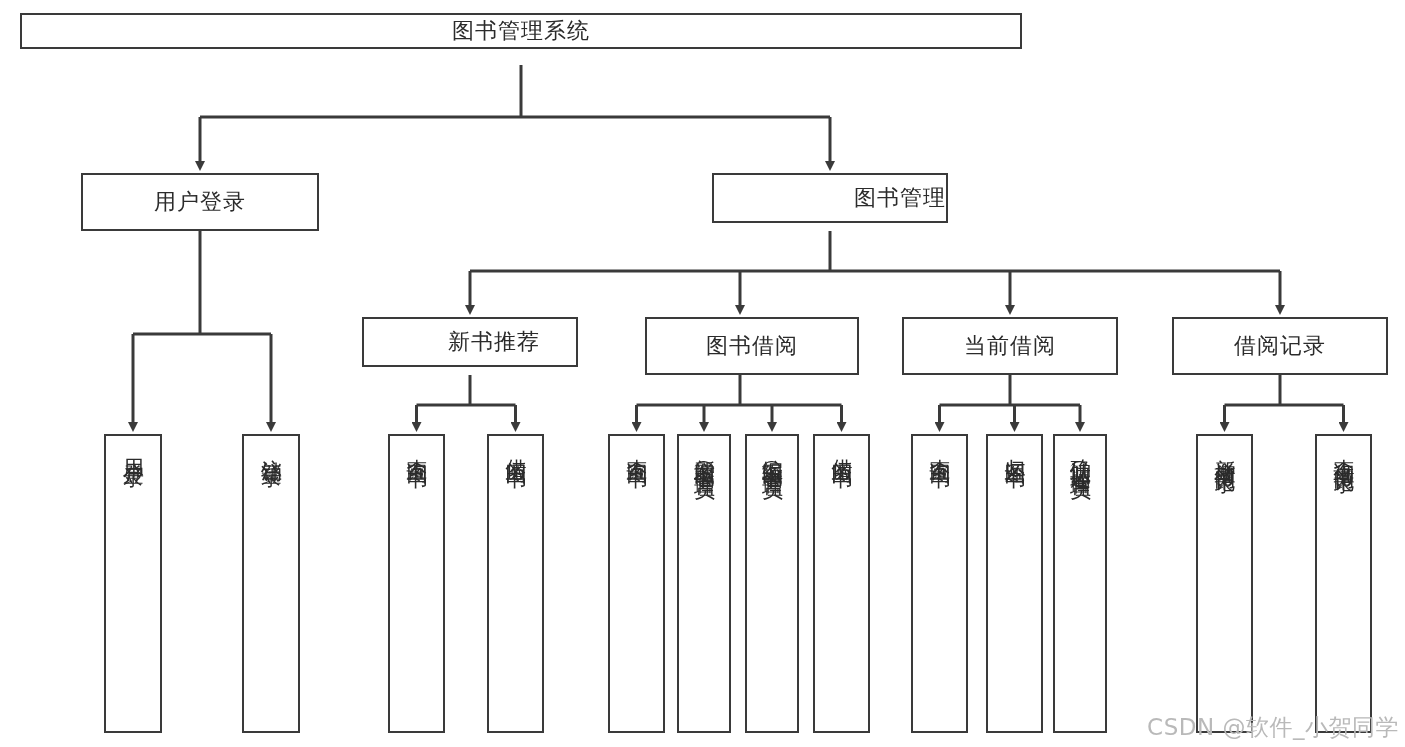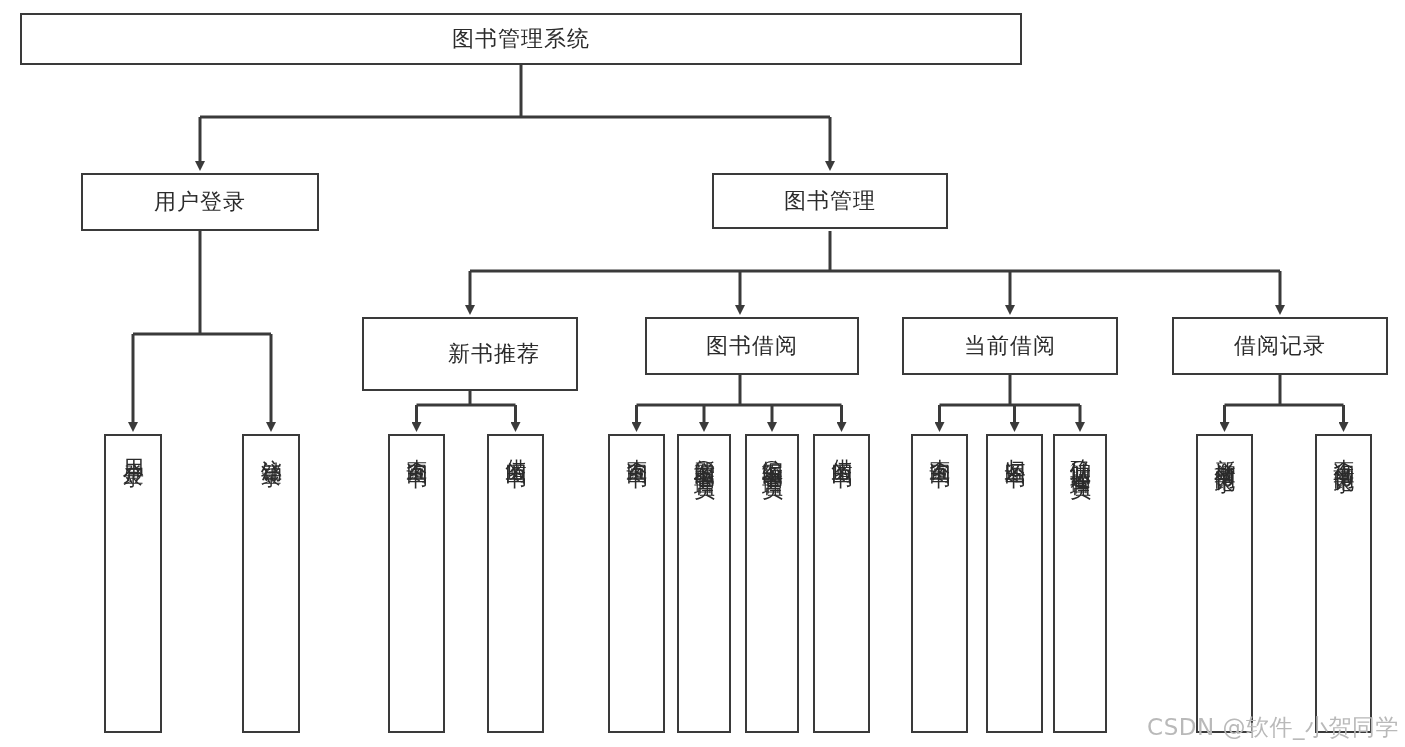--- a/index.html
+++ b/index.html
@@ -106,32 +106,32 @@
         <line x1="939.5" y1="405" x2="939.5" y2="423" marker-end="url(#arrowhead)"></line>
         <line x1="1014.5" y1="405" x2="1014.5" y2="423" marker-end="url(#arrowhead)"></line>
         <line x1="1080" y1="405" x2="1080" y2="423" marker-end="url(#arrowhead)"></line>
         <line x1="1280" y1="375" x2="1280" y2="405"></line>
         <line x1="1224.5" y1="405" x2="1343.5" y2="405"></line>
         <line x1="1224.5" y1="405" x2="1224.5" y2="423" marker-end="url(#arrowhead)"></line>
         <line x1="1343.5" y1="405" x2="1343.5" y2="423" marker-end="url(#arrowhead)"></line>
       </g>
   </svg>
 
-  <div class="node node-h" style="left: 20px; top: 13px; width: 1002px; height: 52px; justify-content: center;">
+  <div class="node node-h" style="left: 20px; top: 13px; width: 1002px; height: 36px; justify-content: center;">
     <span class="label">图书管理系统</span>
   </div>
 
   <div class="node node-h" style="left: 81px; top: 173px; width: 238px; height: 58px;">
     <span class="label">用户登录</span>
   </div>
-  <div class="node node-h" style="left: 712px; top: 173px; width: 236px; height: 56px;">
+  <div class="node node-h" style="left: 712px; top: 173px; width: 236px; height: 50px; justify-content: flex-end;">
     <span class="label">图书管理</span>
   </div>
 
-  <div class="node node-h" style="left: 362px; top: 317px; width: 216px; height: 74px; padding-left: 48px;">
+  <div class="node node-h" style="left: 362px; top: 317px; width: 216px; height: 50px; padding-left: 48px;">
     <span class="label">新书推荐</span>
   </div>
   <div class="node node-h" style="left: 633px; top: 317px; width: 214px; height: 58px; margin-left: 12px;">
     <span class="label">图书借阅</span>
   </div>
   <div class="node node-h" style="left: 902px; top: 317px; width: 216px; height: 58px;">
     <span class="label">当前借阅</span>
   </div>
   <div class="node node-h" style="left: 1172px; top: 317px; width: 216px; height: 58px;">
     <span class="label">借阅记录</span>

